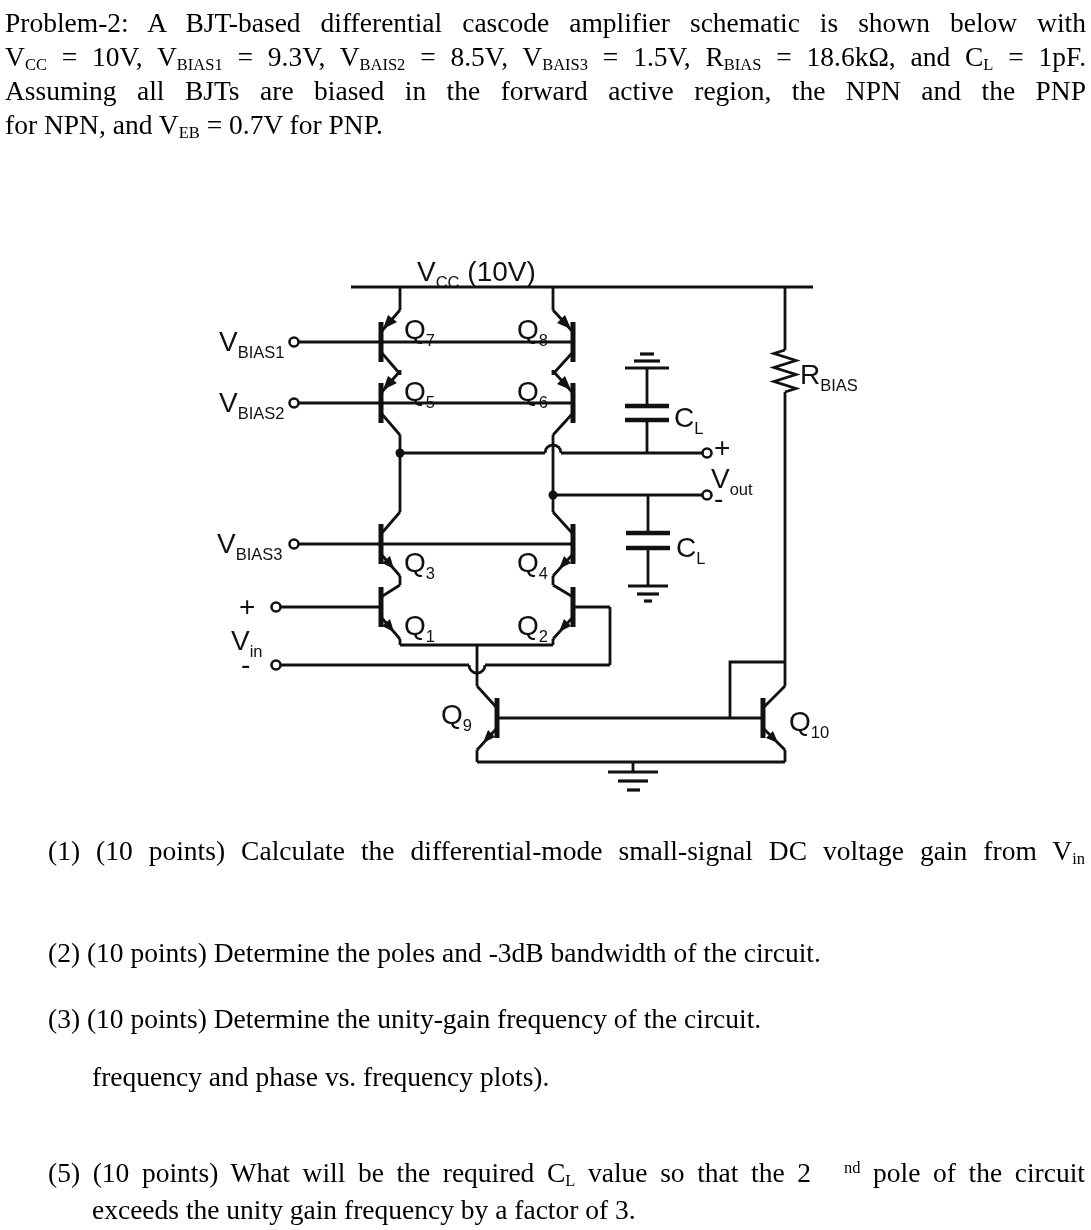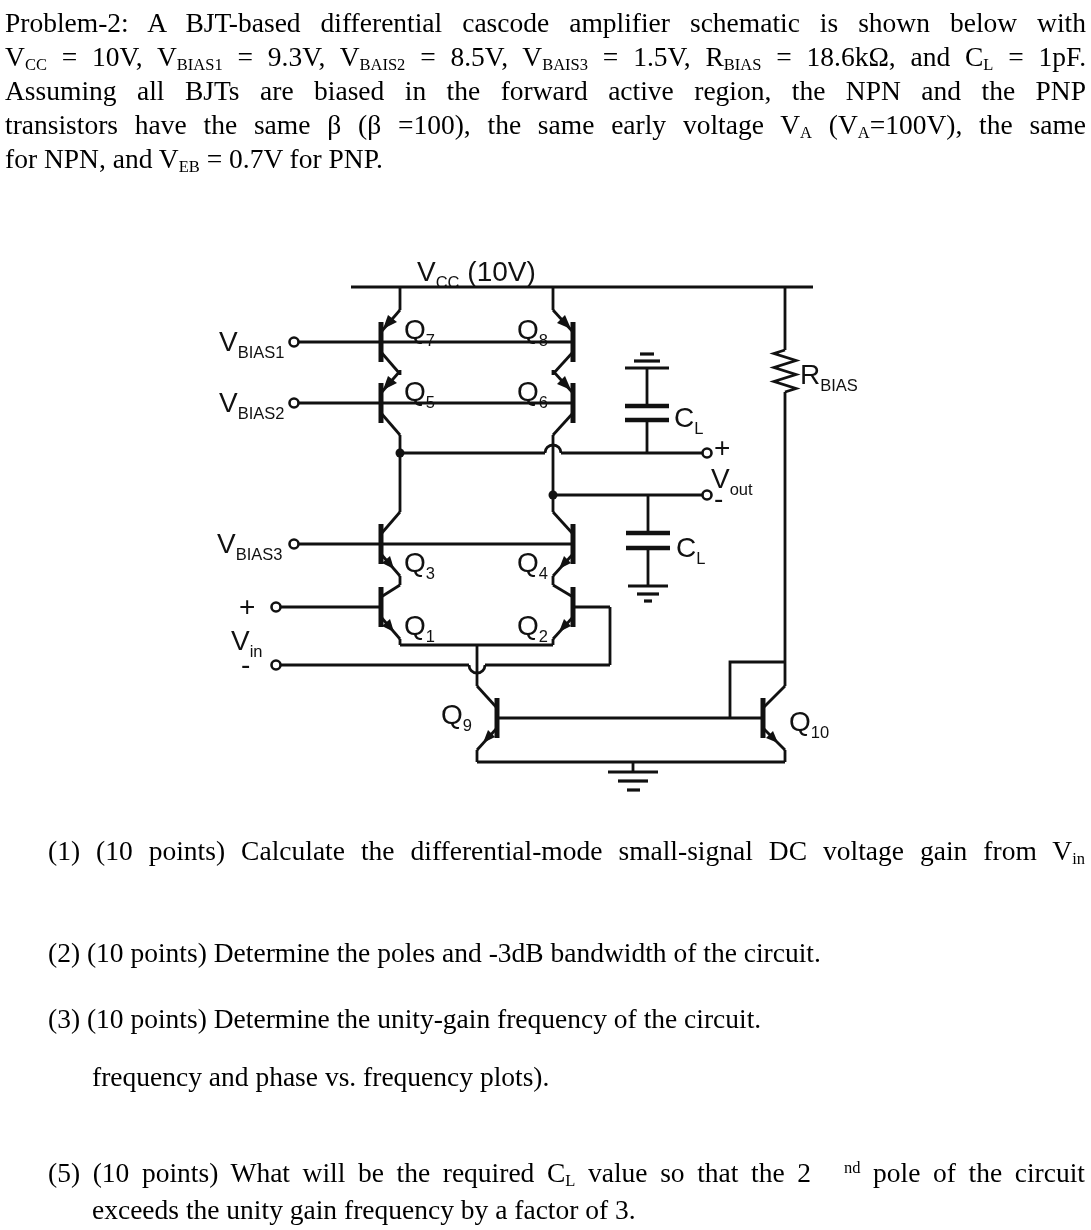--- a/index.html
+++ b/index.html
@@ -27,21 +27,20 @@
   .slab{font-size:28px;}
   .ssub{font-size:16.5px;}
 </style>
 </head>
 <body>
 
 <div class="para">
   <div class="pline just"><b>Problem-2</b><span>: A BJT-based differential cascode amplifier schematic is shown below with</span></div>
   <div class="pline just"><span>V</span><sub>CC</sub><span> = 10V, V</span><sub>BIAS1</sub><span> = 9.3V, V</span><sub>BAIS2</sub><span> = 8.5V, V</span><sub>BAIS3</sub><span> = 1.5V, R</span><sub>BIAS</sub><span> = 18.6kΩ, and C</span><sub>L</sub><span> = 1pF.</span></div>
   <div class="pline just"><span>Assuming all BJTs are biased in the forward active region, the NPN and the PNP</span></div>
-  <div class="pline just"><span>transistors have the same β (β =100), the same early voltage V</span><sub>A</sub><span> (V</span><sub>A</sub><span>=100V), the same</span></div>
   <div class="pline"><span>for NPN, and V</span><sub>EB</sub><span> = 0.7V for PNP.</span></div>
 </div>
 
 <svg class="schem" width="1091" height="562" viewBox="0 0 1091 562">
 
   <g>
     <path class="w" d="M351 37 H813"></path>
     <path class="w" d="M400 37 V60"></path>
     <path class="w" d="M553 37 V60"></path>
   </g>

